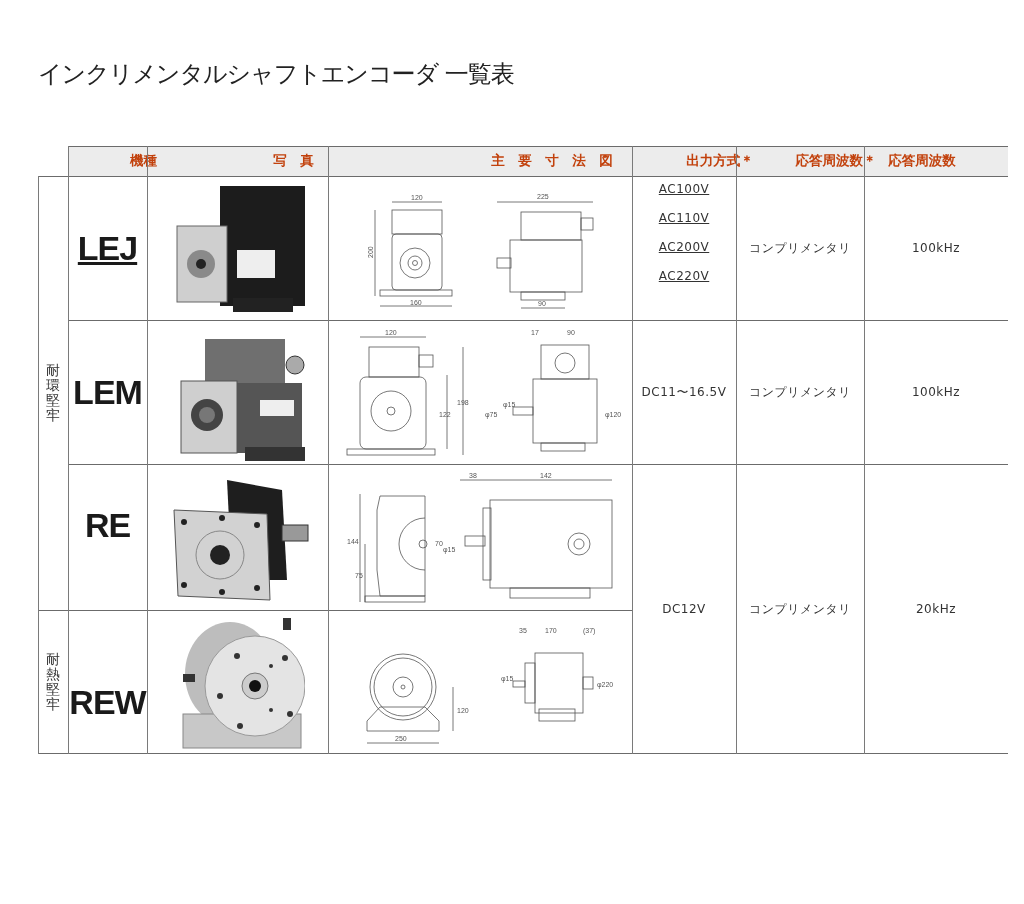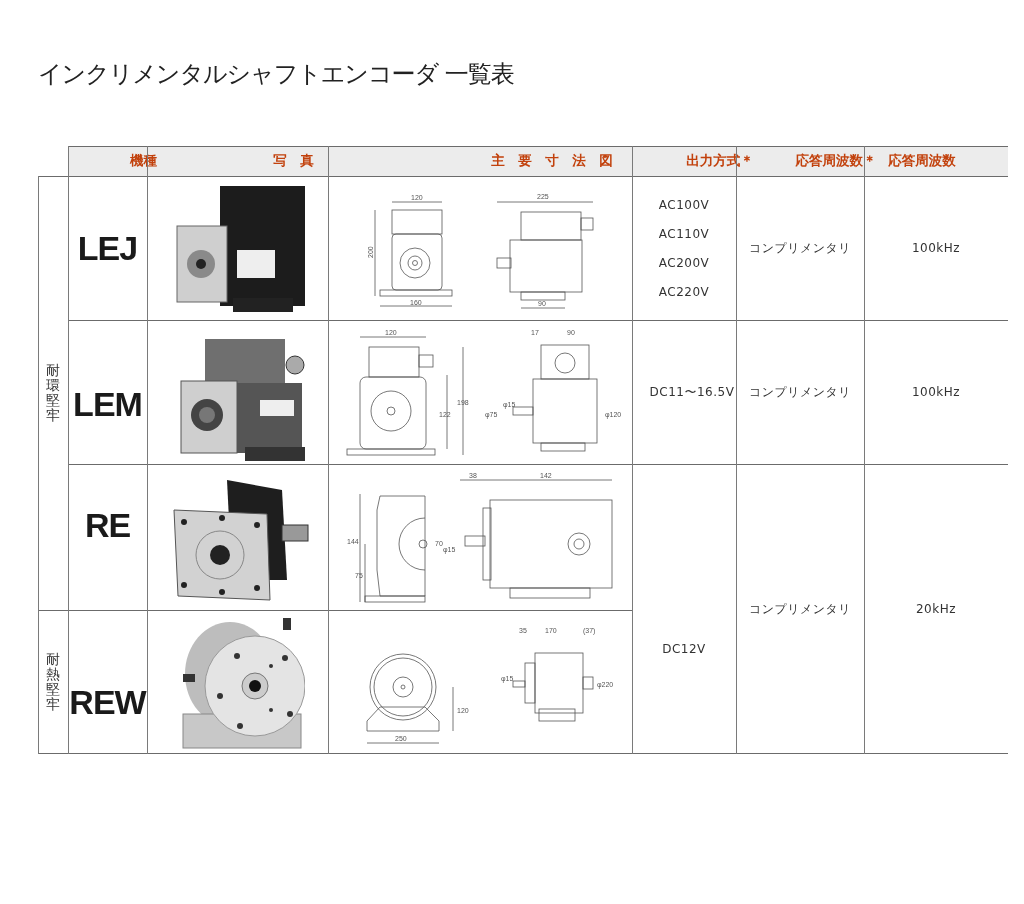--- a/index.html
+++ b/index.html
@@ -54,22 +54,22 @@
   <span>堅</span>
   <span>牢</span>
 </div>
 <div class="group" style="top:610px;height:144px;">
   <span>耐</span>
   <span>熱</span>
   <span>堅</span>
   <span>牢</span>
 </div>
 
-<div class="model" style="top:176px;height:144px;">LEJ</div>
-<div class="model" style="top:332px;height:144px;">LEM</div>
+<div class="model" style="top:176px;height:144px;text-decoration:underline;">LEJ</div>
+<div class="model" style="top:320px;height:144px;">LEM</div>
 <div class="model" style="top:452px;height:146px;">RE</div>
 <div class="model" style="top:610px;height:185px;">REW</div>
 
 <svg class="photo" style="left:175px;top:180px;" width="130" height="136" viewBox="0 0 130 136">
   <rect x="45" y="6" width="90" height="120" fill="#1c1c1c"></rect>
   <rect x="2" y="46" width="50" height="76" fill="#cfcfcf" stroke="#666"></rect>
   <circle cx="26" cy="84" r="14" fill="#8a8a8a"></circle>
     <circle cx="26" cy="84" r="5" fill="#222"></circle>
   <rect x="62" y="70" width="38" height="28" fill="#eee"></rect>
   <rect x="58" y="118" width="60" height="14" fill="#222"></rect>
@@ -202,30 +202,30 @@
   <rect x="178" y="66" width="12" height="6"></rect>
     <rect x="248" y="62" width="10" height="12"></rect>
   <rect x="204" y="94" width="36" height="12"></rect>
   <text x="184" y="18" fill="#555" stroke="none">35</text>
     <text x="210" y="18" fill="#555" stroke="none">170</text>
   <text x="248" y="18" fill="#555" stroke="none">(37)</text>
   <text x="166" y="66" fill="#555" stroke="none">φ15</text>
     <text x="262" y="72" fill="#555" stroke="none">φ220</text>
 </svg>
 
-<div class="cell" style="left:632px;top:176px;width:104px;height:144px;">
+<div class="cell" style="left:632px;top:160px;width:104px;height:144px;text-decoration:underline;">
   <div class="volt-list">
     <span>AC100V</span>
     <span>AC110V</span>
     <span>AC200V</span>
     <span>AC220V</span>
   </div>
 </div>
 <div class="cell" style="left:736px;top:176px;width:128px;height:144px;">コンプリメンタリ</div>
 <div class="cell" style="left:864px;top:176px;width:144px;height:144px;">100kHz</div>
 
-<div class="cell" style="left:632px;top:320px;width:104px;height:144px;margin-left:8px;">DC11〜16.5V</div>
+<div class="cell" style="left:632px;top:320px;width:104px;height:144px;">DC11〜16.5V</div>
 <div class="cell" style="left:736px;top:320px;width:128px;height:144px;">コンプリメンタリ</div>
 <div class="cell" style="left:864px;top:320px;width:144px;height:144px;">100kHz</div>
 
-<div class="cell" style="left:632px;top:464px;width:104px;height:290px;margin-top:40px;">DC12V</div>
+<div class="cell" style="left:632px;top:464px;width:104px;height:290px;">DC12V</div>
 <div class="cell" style="left:736px;top:464px;width:128px;height:290px;">コンプリメンタリ</div>
 <div class="cell" style="left:864px;top:464px;width:144px;height:290px;text-align:right;">20kHz</div>
 
 </body></html>

